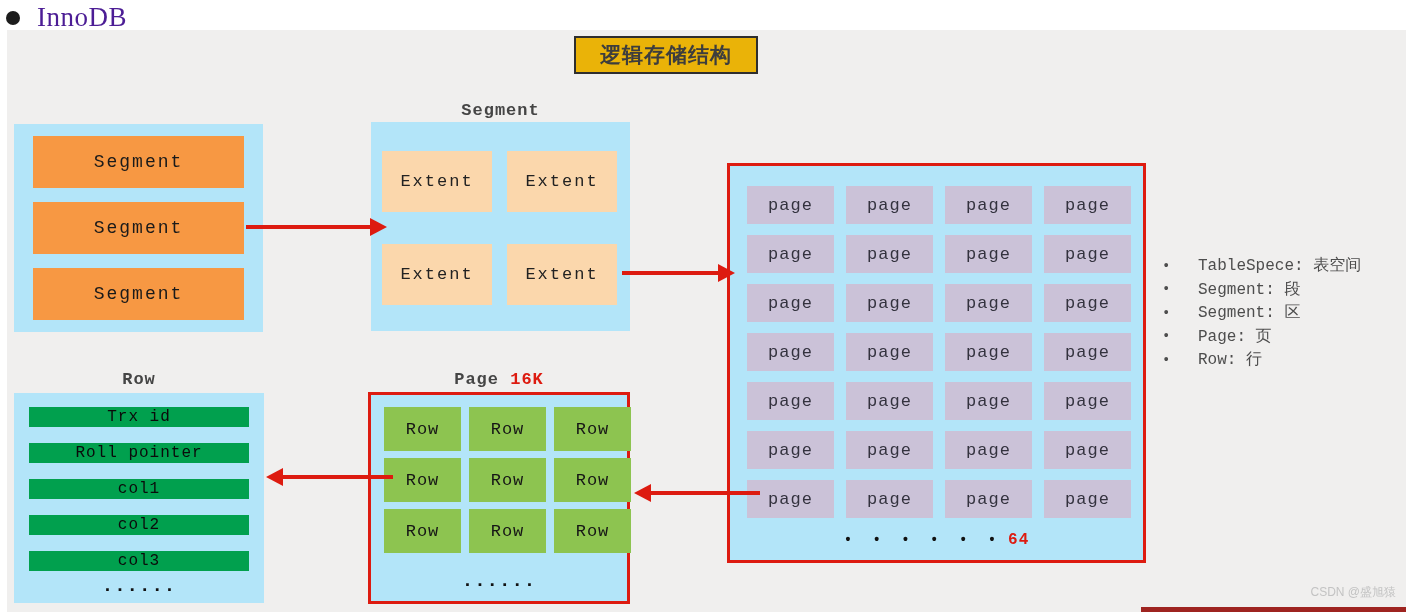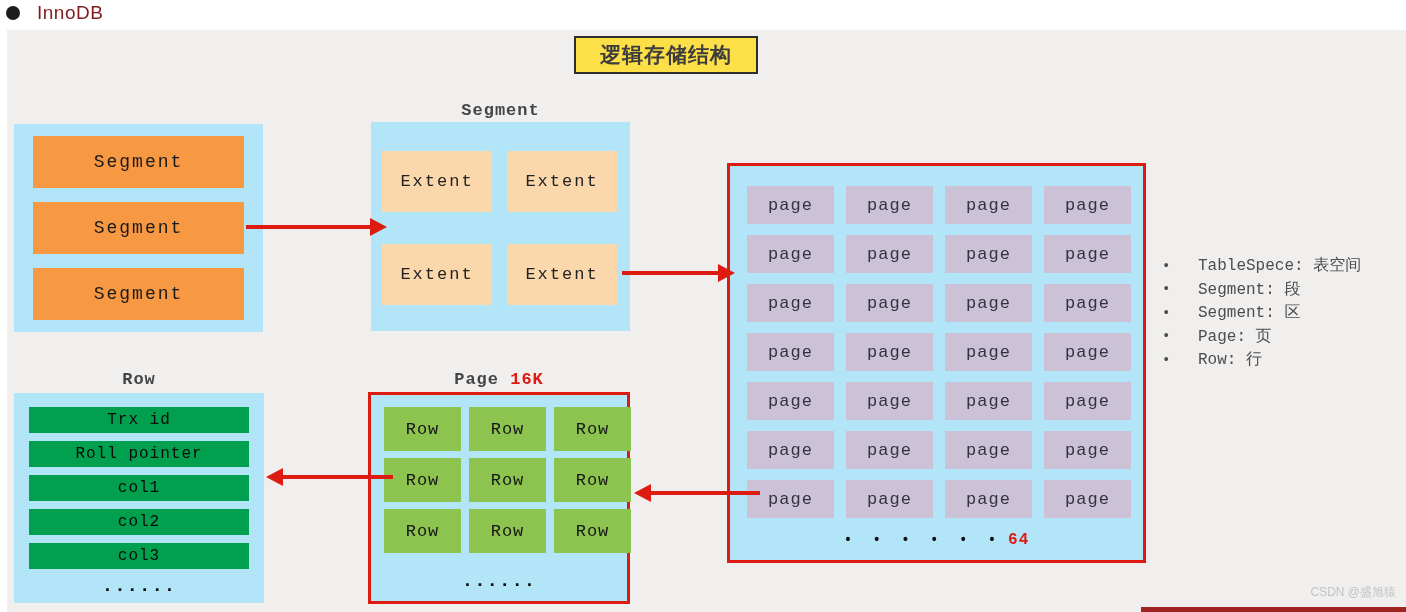--- a/index.html
+++ b/index.html
@@ -10,28 +10,28 @@
   *{box-sizing:border-box; margin:0; padding:0;}
   html,body{width:1406px; height:612px; background:#ffffff; overflow:hidden;}
   body{position:relative; font-family:"Liberation Mono","DejaVu Sans Mono",monospace;}
 
   .page{position:absolute; inset:0;}
 
   
   .header{position:absolute; top:2px; left:6px; display:flex; align-items:center; gap:17px;
           font-family:"Liberation Sans","DejaVu Sans",sans-serif;}
   .header .bullet{width:14px; height:14px; border-radius:50%; background:#1c1c1c; display:inline-block;}
-  .header .title{font-size:19px; color:#7f1d1d; letter-spacing:0.5px;}
+  .header .title{font-size:27px; color:#4c1d95; letter-spacing:0.5px;font-family:Liberation Serif, serif;}
 
   
   .panel{position:absolute; left:7px; top:30px; right:0; bottom:0; background:var(--panel-bg);}
 
   
   .title-box{position:absolute; left:574px; top:36px; width:184px; height:38px;
-             background:#fde047; border:2px solid #2e2e2e; display:flex; align-items:center;
+             background:#eab308; border:2px solid #2e2e2e; display:flex; align-items:center;
              justify-content:center; font-family:Liberation Mono, monospace;
              font-weight:bold; font-size:21px; color:#3d3d3d; letter-spacing:1px;}
 
   
   .group-label{position:absolute; text-align:center; font-weight:bold; font-size:17px;
                color:var(--label-gray); letter-spacing:1px;}
   .lbl-tablespace{left:14px; width:249px; top:101px;}
   .lbl-segment{left:371px; width:259px; top:101px;}
   .lbl-extent{left:727px; width:419px; top:140px;}
   .lbl-row{left:14px; width:250px; top:370px;}
@@ -55,21 +55,21 @@
   
   .seg-item{height:52px; margin-bottom:14px; background:var(--segment-orange);
             display:flex; align-items:center; justify-content:center;
             font-size:18px; color:#1a1a1a; letter-spacing:2px;}
   .extent-item{background:var(--extent-peach); display:flex; align-items:center; justify-content:center;
                font-size:17px; color:#222; letter-spacing:2px;}
   .page-cell{background:var(--page-lavender); display:flex; align-items:center; justify-content:center;
              font-size:17px; color:#33323e; letter-spacing:1px;}
   .row-cell{background:var(--row-green); display:flex; align-items:center; justify-content:center;
             font-size:17px; color:#161616; letter-spacing:1px;}
-  .field-bar{height:26px; margin-bottom:8px; background:var(--field-green); display:flex;
+  .field-bar{height:20px; margin-bottom:16px; background:var(--field-green); display:flex;
              align-items:center; justify-content:center; font-size:16px; color:#062; color:#0b0b0b;
              letter-spacing:1px;}
 
   
   .ellipsis{position:absolute; left:0; right:0; text-align:center; font-weight:bold; color:#111;}
   .extent-ellipsis{bottom:12px; font-size:14px; letter-spacing:6px;}
   .extent-ellipsis .count{color:var(--red-accent); font-size:16px; letter-spacing:1px; margin-left:6px;}
   .page-ellipsis{bottom:14px; font-size:19px; letter-spacing:1px;}
   .row-ellipsis{bottom:10px; font-size:19px; letter-spacing:1px;}
 

